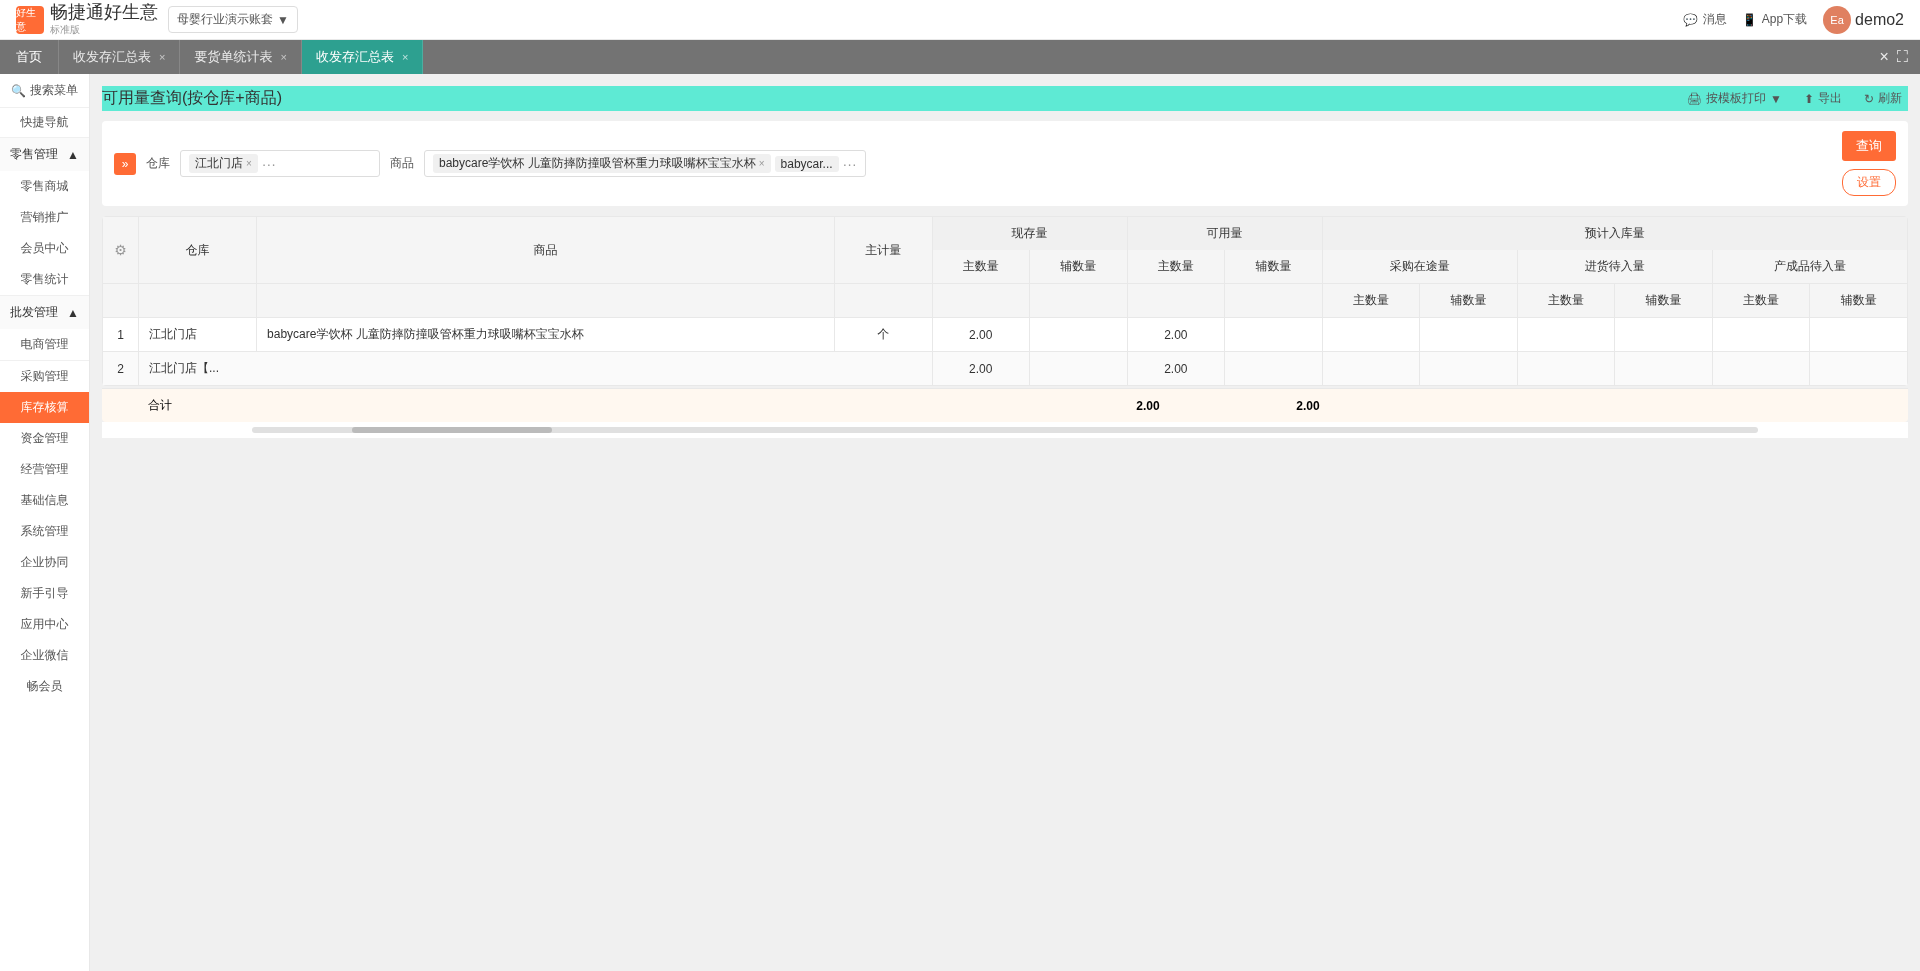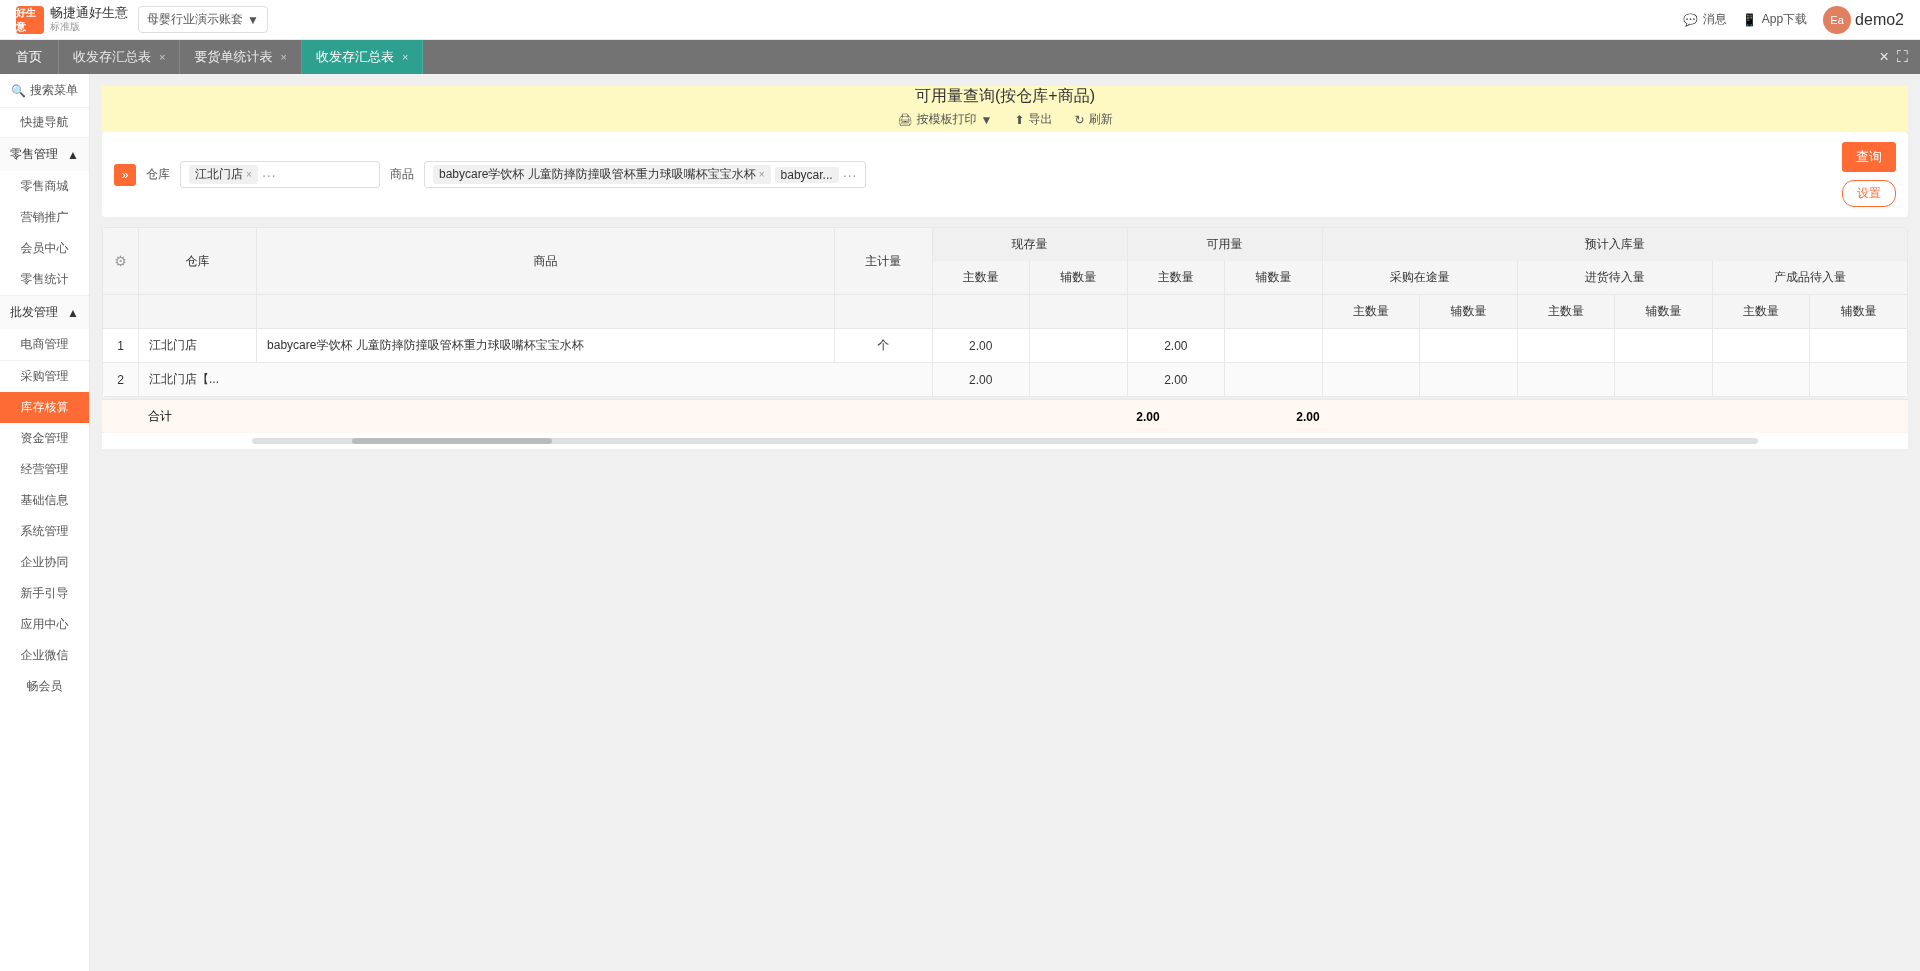--- a/index.html
+++ b/index.html
@@ -29,24 +29,24 @@
     .logo-icon {
       width: 28px;
       height: 28px;
       background: #ff6b35;
       border-radius: 4px;
       display: flex;
       align-items: center;
       justify-content: center;
       color: white;
       font-size: 10px;
-      font-weight: bold;
+      font-weight: normal;
     }
     .logo-text {
-      font-size: 13px;
+      font-size: 18px;
       color: #333;
       line-height: 1.2;
     }
     .logo-sub {
       font-size: 10px;
       color: #999;
     }
     .tenant-selector {
       display: flex;
       align-items: center;
@@ -216,22 +216,22 @@
       padding: 12px;
       overflow: auto;
       background: #f0f0f0;
     }
 
     
     .page-title-bar {
       display: flex;
       align-items: center;
       justify-content: space-between;
-      background: #fef9c3;
-      flex-direction: column;
+      margin-bottom: 10px;
+      background: #5eead4;
     }
     .page-title {
       font-size: 16px;
       color: #333;
       font-weight: 500;
     }
     .page-title-actions {
       display: flex;
       align-items: center;
       gap: 10px;

